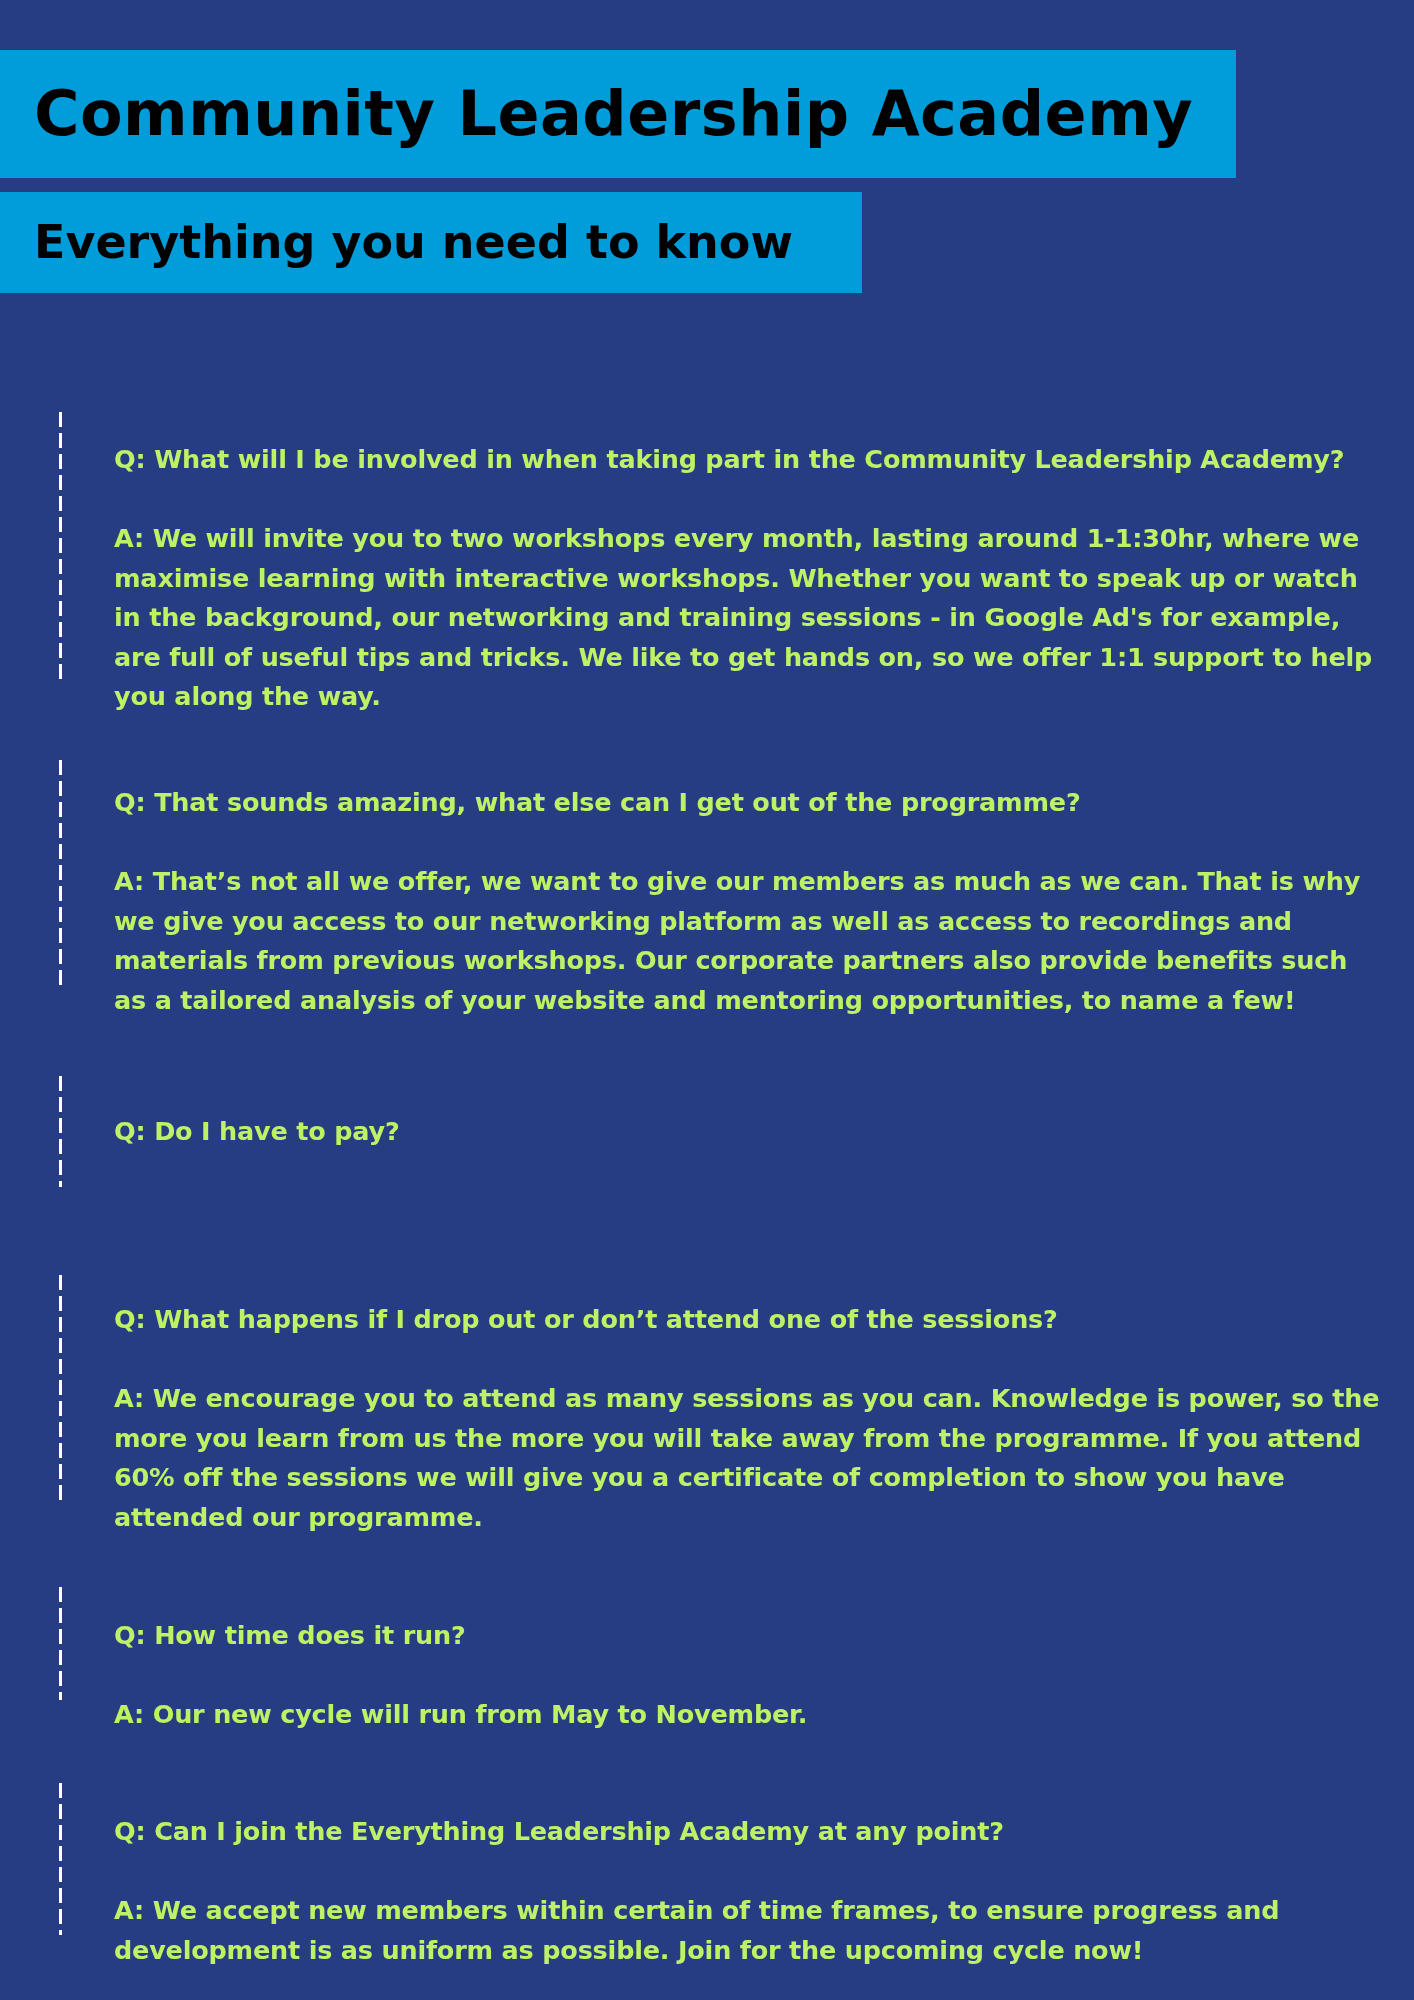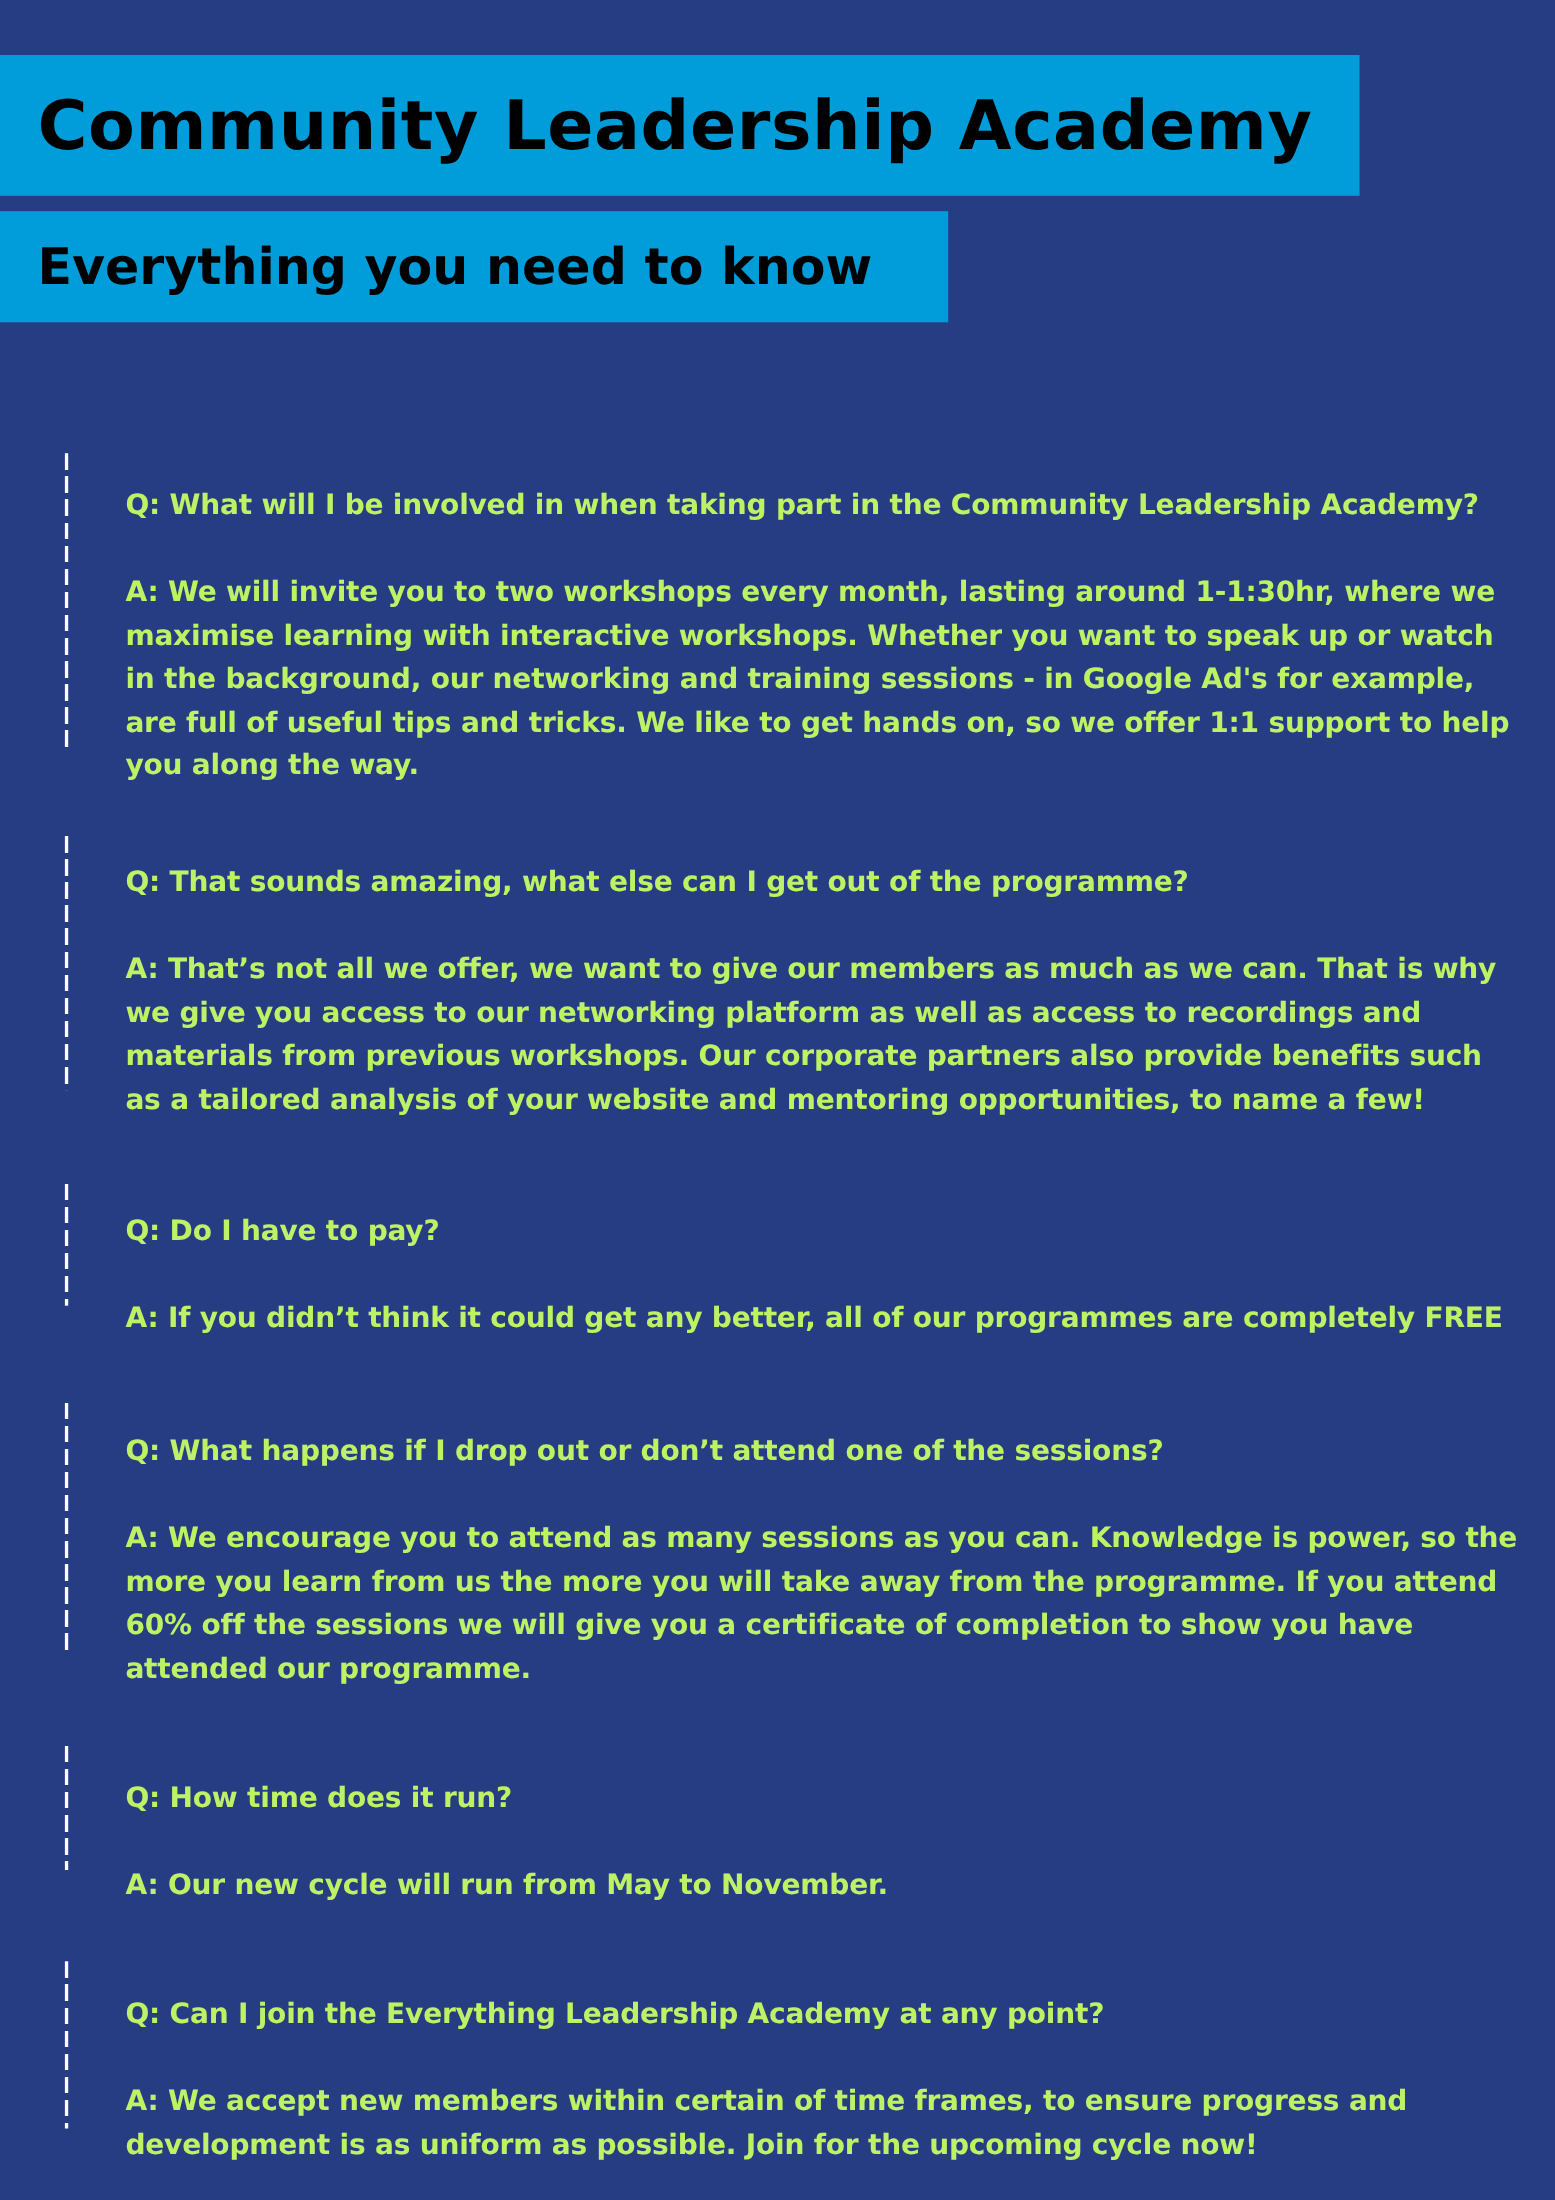--- a/index.html
+++ b/index.html
@@ -112,23 +112,22 @@
 <div class="faq-item" style="top:755px;">
   <div class="dash-line" style="top:5px; height:231px;"></div>
   <div class="faq-text" style="top:0;">
     <p class="faq-q">Q: That sounds amazing, what else can I get out of the programme?</p>
     <p class="faq-a">A: That’s not all we offer, we want to give our members as much as we can. That is why we give you access to our networking platform as well as access to recordings and materials from previous workshops. Our corporate partners also provide benefits such as a tailored analysis of your website and mentoring opportunities, to name a few!</p>
   </div>
 </div>
 
 <div class="faq-item" style="top:1072px;">
   <div class="dash-line" style="top:4px; height:111px;"></div>
-  <div class="faq-text" style="top:0;">
+  <div class="faq-text" style="top:12px;">
     <p class="faq-q">Q: Do I have to pay?</p>
-    <p class="faq-a">A: If you didn’t think it could get any better, all of our programmes are completely FREE</p>
   </div>
 </div>
 
 <div class="faq-item" style="top:1272px;">
   <div class="dash-line" style="top:3px; height:231px;"></div>
   <div class="faq-text" style="top:0;">
     <p class="faq-q">Q: What happens if I drop out or don’t attend one of the sessions?</p>
     <p class="faq-a">A: We encourage you to attend as many sessions as you can. Knowledge is power, so the more you learn from us the more you will take away from the programme. If you attend 60% off the sessions we will give you a certificate of completion to show you have attended our programme.</p>
   </div>
 </div>

